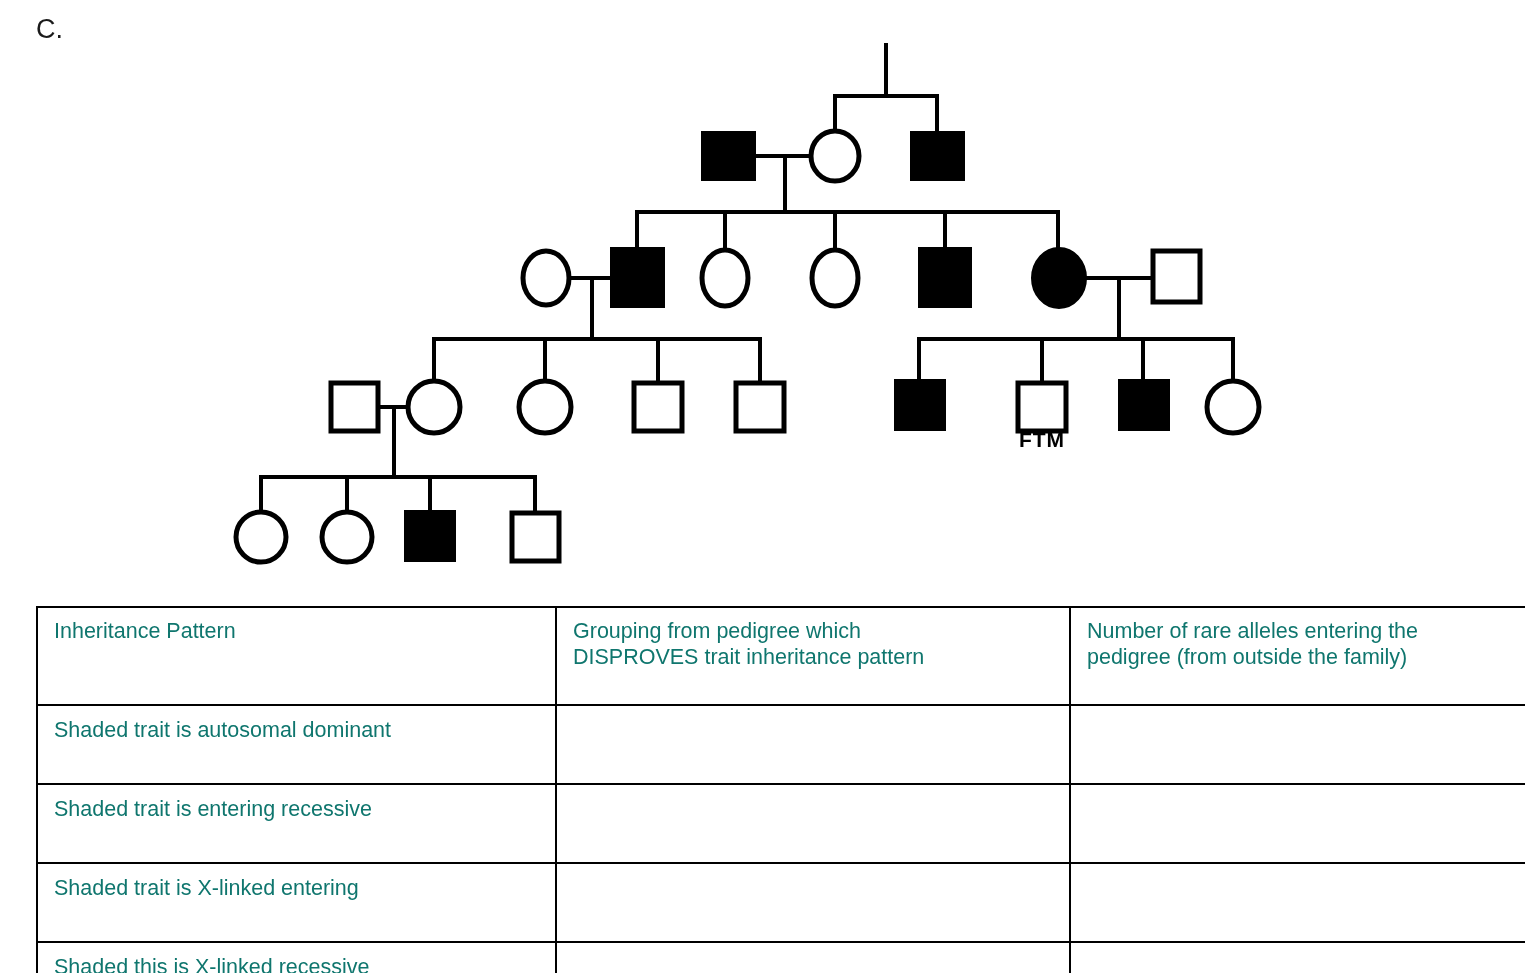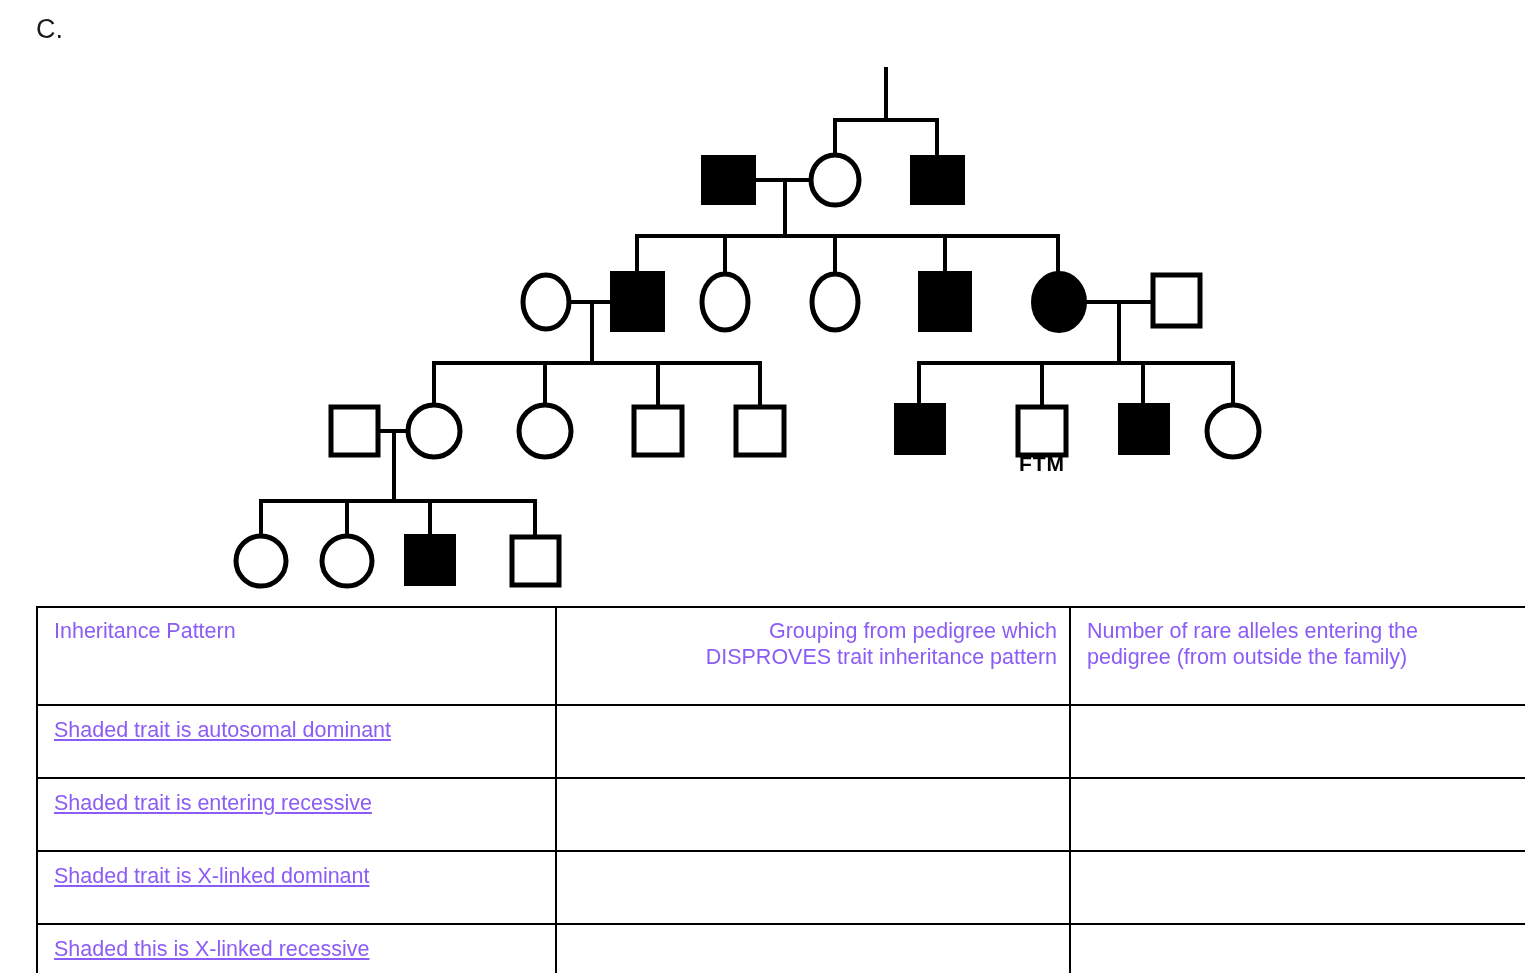--- a/index.html
+++ b/index.html
@@ -5,44 +5,44 @@
   html,body{margin:0;padding:0;background:#ffffff;}
   body{width:1525px;height:973px;position:relative;overflow:hidden;
        font-family:"Liberation Sans", sans-serif;color:#000;}
 
   #panel-label{
     position:absolute;left:36px;top:16px;
     font-size:27px;line-height:1;color:#1a1a1a;
     font-family:"Liberation Sans", sans-serif;
   }
 
-  #pedigree-wrap{position:absolute;left:0;top:0;width:1525px;height:600px;margin-top:24px;}
+  #pedigree-wrap{position:absolute;left:0;top:0;width:1525px;height:600px;}
   #pedigree-svg{display:block;}
 
   
   #answer-table{
     position:absolute;left:36px;top:606px;
     width:1452px;
     border-collapse:collapse;
     table-layout:fixed;
   }
   #answer-table td{
     border:2px solid #000;
     padding:10px 12px 12px 16px;
     font-size:21.5px;
     line-height:1.22;
     vertical-align:top;
-    color:#8b5cf6;
+    color:#0f766e;
     background:#fff;
   }
   #answer-table td.col-a{width:489px;}
-  #answer-table td.col-b{width:484px;text-align:right;}
+  #answer-table td.col-b{width:484px;}
   #answer-table td.col-c{width:479px;}
   #answer-table tr.head-row td{height:74px;}
-  #answer-table tr.body-row td{height:38px;padding-top:11px;padding-bottom:22px;text-decoration:underline;}
+  #answer-table tr.body-row td{height:38px;padding-top:11px;padding-bottom:28px;}
   .cell-line{display:block;white-space:pre;}
   .empty-cell{display:block;min-height:25px;}
 </style>
 </head>
 <body>
 
 <div id="panel-label">C.</div>
 
 <div id="pedigree-wrap">
 <svg id="pedigree-svg" width="1525" height="600" viewBox="0 0 1525 600" xmlns="http://www.w3.org/2000/svg">
@@ -167,21 +167,21 @@
       <td class="col-b">
         <span class="empty-cell"></span>
       </td>
       <td class="col-c">
         <span class="empty-cell"></span>
       </td>
     </tr>
 
     <tr class="body-row">
       <td class="col-a">
-        <span class="cell-line">Shaded trait is X-linked dominant</span>
+        <span class="cell-line">Shaded trait is X-linked entering</span>
       </td>
       <td class="col-b">
         <span class="empty-cell"></span>
       </td>
       <td class="col-c">
         <span class="empty-cell"></span>
       </td>
     </tr>
 
     <tr class="body-row">

